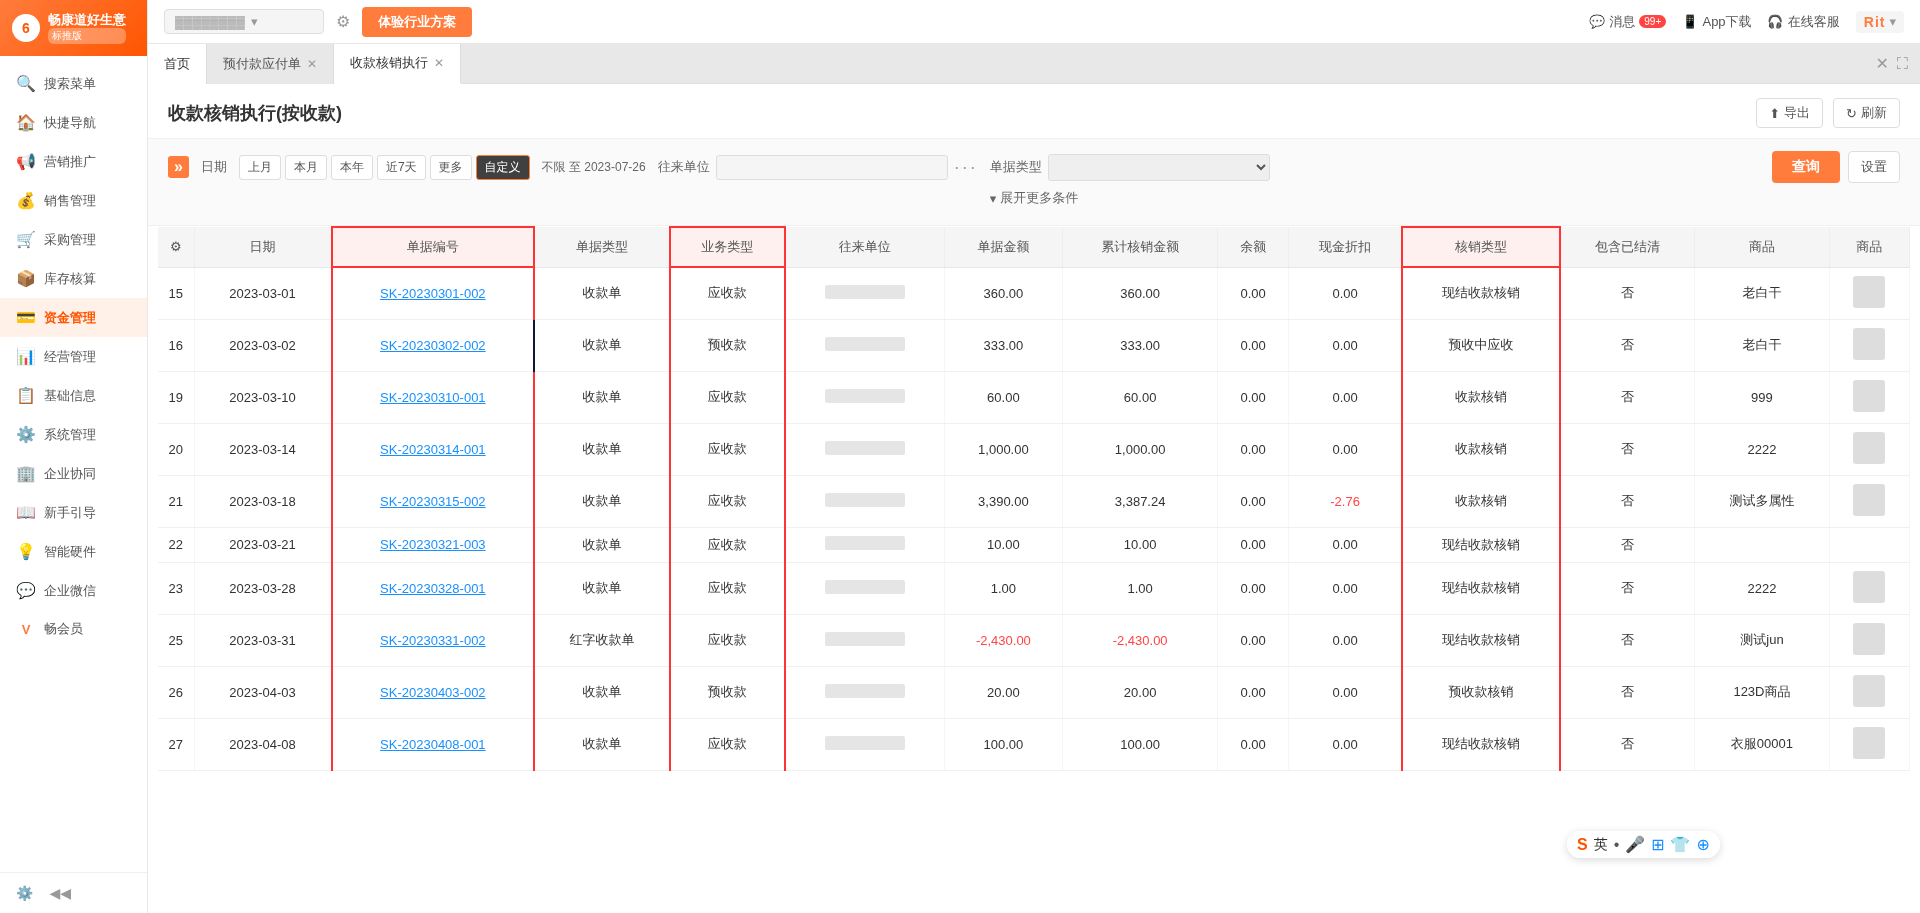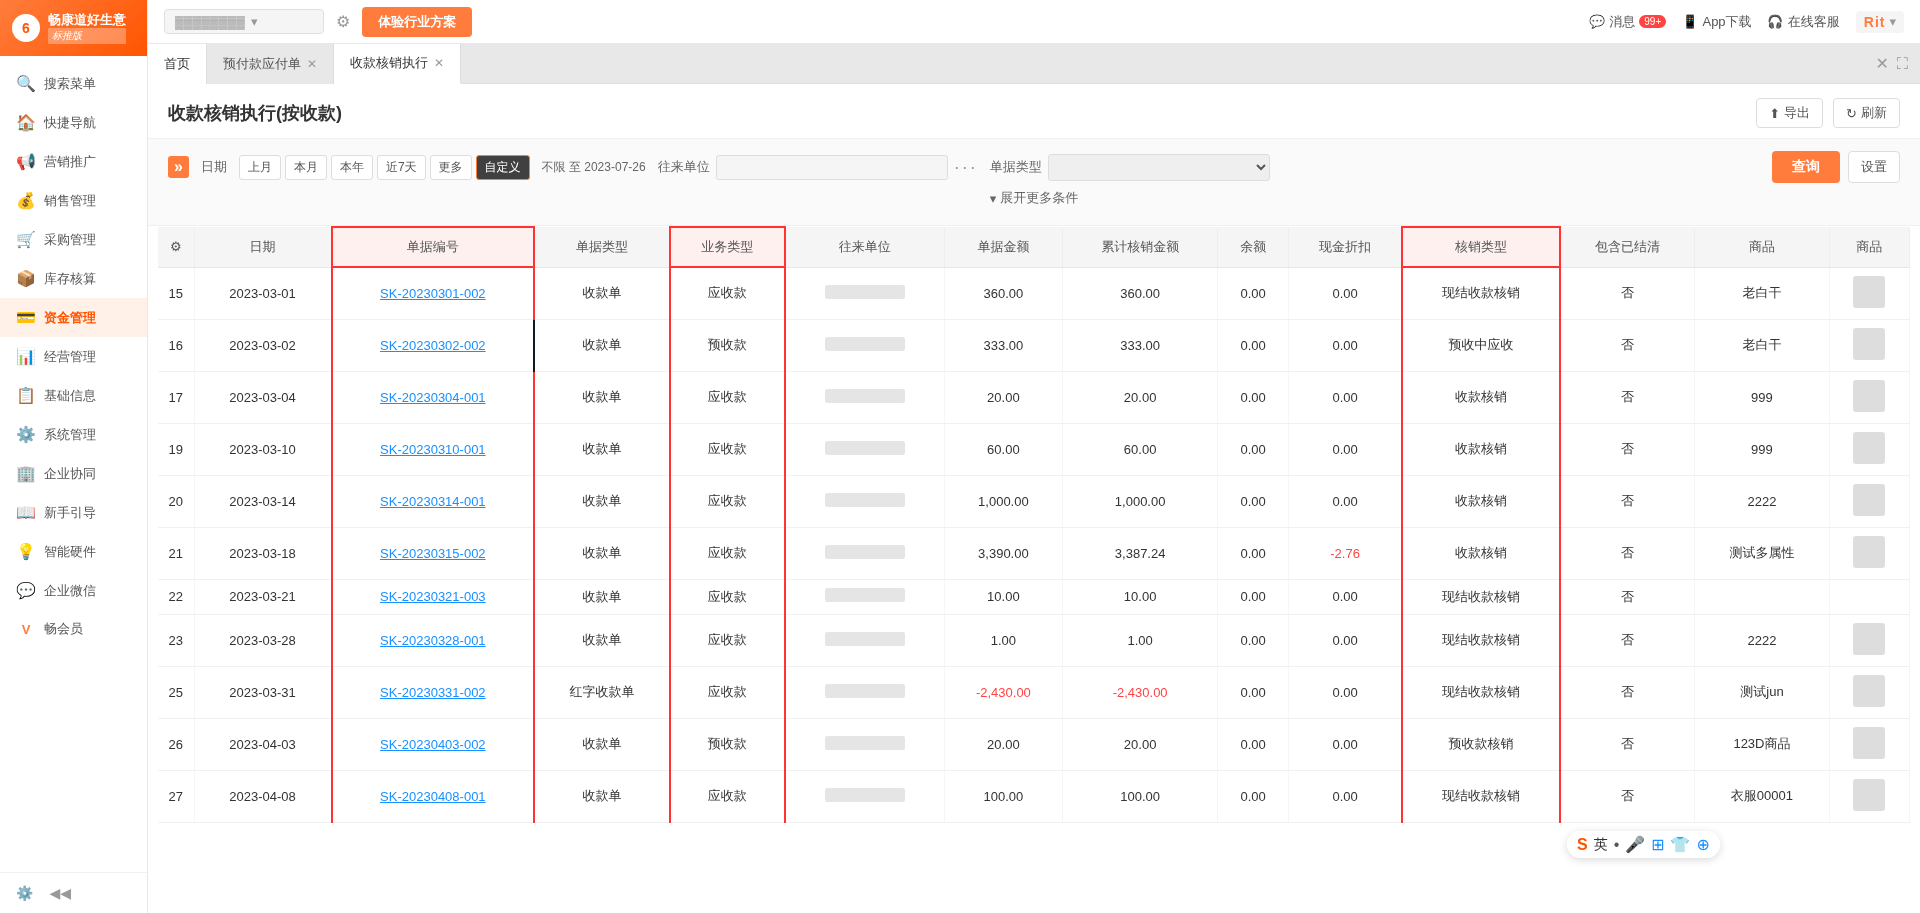--- a/index.html
+++ b/index.html
@@ -3,21 +3,21 @@
   <meta charset="utf-8">
   <style>
     * { box-sizing: border-box; margin: 0; padding: 0; }
     body { font-family: 'Microsoft YaHei', Arial, sans-serif; font-size: 13px; background: #f5f5f5; display: flex; height: 913px; overflow: hidden; }
 
     
     .sidebar { width: 148px; background: #fff; border-right: 1px solid #e8e8e8; display: flex; flex-direction: column; flex-shrink: 0; }
     .sidebar-logo { height: 56px; background: linear-gradient(135deg, #ff7c3c, #ff5500); display: flex; align-items: center; padding: 0 12px; gap: 8px; }
     .sidebar-logo-icon { width: 28px; height: 28px; background: #fff; border-radius: 50%; display: flex; align-items: center; justify-content: center; color: #ff5500; font-weight: bold; font-size: 14px; }
     .sidebar-logo-text { color: #fff; font-size: 13px; font-weight: bold; line-height: 1.3; }
-    .sidebar-logo-badge { background: rgba(255,255,255,0.3); color: #fff; font-size: 10px; padding: 1px 4px; border-radius: 1px; font-style: italic; }
+    .sidebar-logo-badge { background: rgba(255,255,255,0.3); color: #fff; font-size: 10px; padding: 1px 4px; border-radius: 6px; }
     .sidebar-nav { flex: 1; overflow-y: auto; padding: 8px 0; }
     .sidebar-item { display: flex; align-items: center; gap: 8px; padding: 10px 16px; cursor: pointer; color: #555; font-size: 13px; }
     .sidebar-item.active { background: #fff0e8; color: #ff5500; font-weight: bold; }
     .sidebar-item-icon { font-size: 16px; width: 20px; text-align: center; }
     .sidebar-footer { padding: 12px 16px; display: flex; gap: 16px; border-top: 1px solid #f0f0f0; }
     .sidebar-footer-btn { color: #999; cursor: pointer; font-size: 14px; }
 
     
     .main { flex: 1; display: flex; flex-direction: column; overflow: hidden; }
 
@@ -319,36 +319,20 @@
       <td>333.00</td>
       <td>333.00</td>
       <td>0.00</td>
       <td>0.00</td>
       <td style="border-left:2px solid #ff3333;border-right:2px solid #ff3333;">预收中应收</td>
       <td>否</td>
       <td>老白干</td>
       <td><span style="display:inline-block;width:32px;height:32px;background:#ddd;border-radius:3px;"></span></td>
     </tr>
               <tr>
-      <td>17</td>
-      <td>2023-03-04</td>
-      <td style="border-left:2px solid #ff3333;border-right:2px solid #ff3333;"><a class="link">SK-20230304-001</a></td>
-      <td>收款单</td>
-      <td style="border-left:2px solid #ff3333;border-right:2px solid #ff3333;">应收款</td>
-      <td><span style="display:inline-block;width:80px;height:14px;background:#ccc;border-radius:2px;opacity:0.5;"></span></td>
-      <td>20.00</td>
-      <td>20.00</td>
-      <td>0.00</td>
-      <td>0.00</td>
-      <td style="border-left:2px solid #ff3333;border-right:2px solid #ff3333;">收款核销</td>
-      <td>否</td>
-      <td>999</td>
-      <td><span style="display:inline-block;width:32px;height:32px;background:#ddd;border-radius:3px;"></span></td>
-    </tr>
-              <tr>
       <td>19</td>
       <td>2023-03-10</td>
       <td style="border-left:2px solid #ff3333;border-right:2px solid #ff3333;"><a class="link">SK-20230310-001</a></td>
       <td>收款单</td>
       <td style="border-left:2px solid #ff3333;border-right:2px solid #ff3333;">应收款</td>
       <td><span style="display:inline-block;width:80px;height:14px;background:#ccc;border-radius:2px;opacity:0.5;"></span></td>
       <td>60.00</td>
       <td>60.00</td>
       <td>0.00</td>
       <td>0.00</td>

